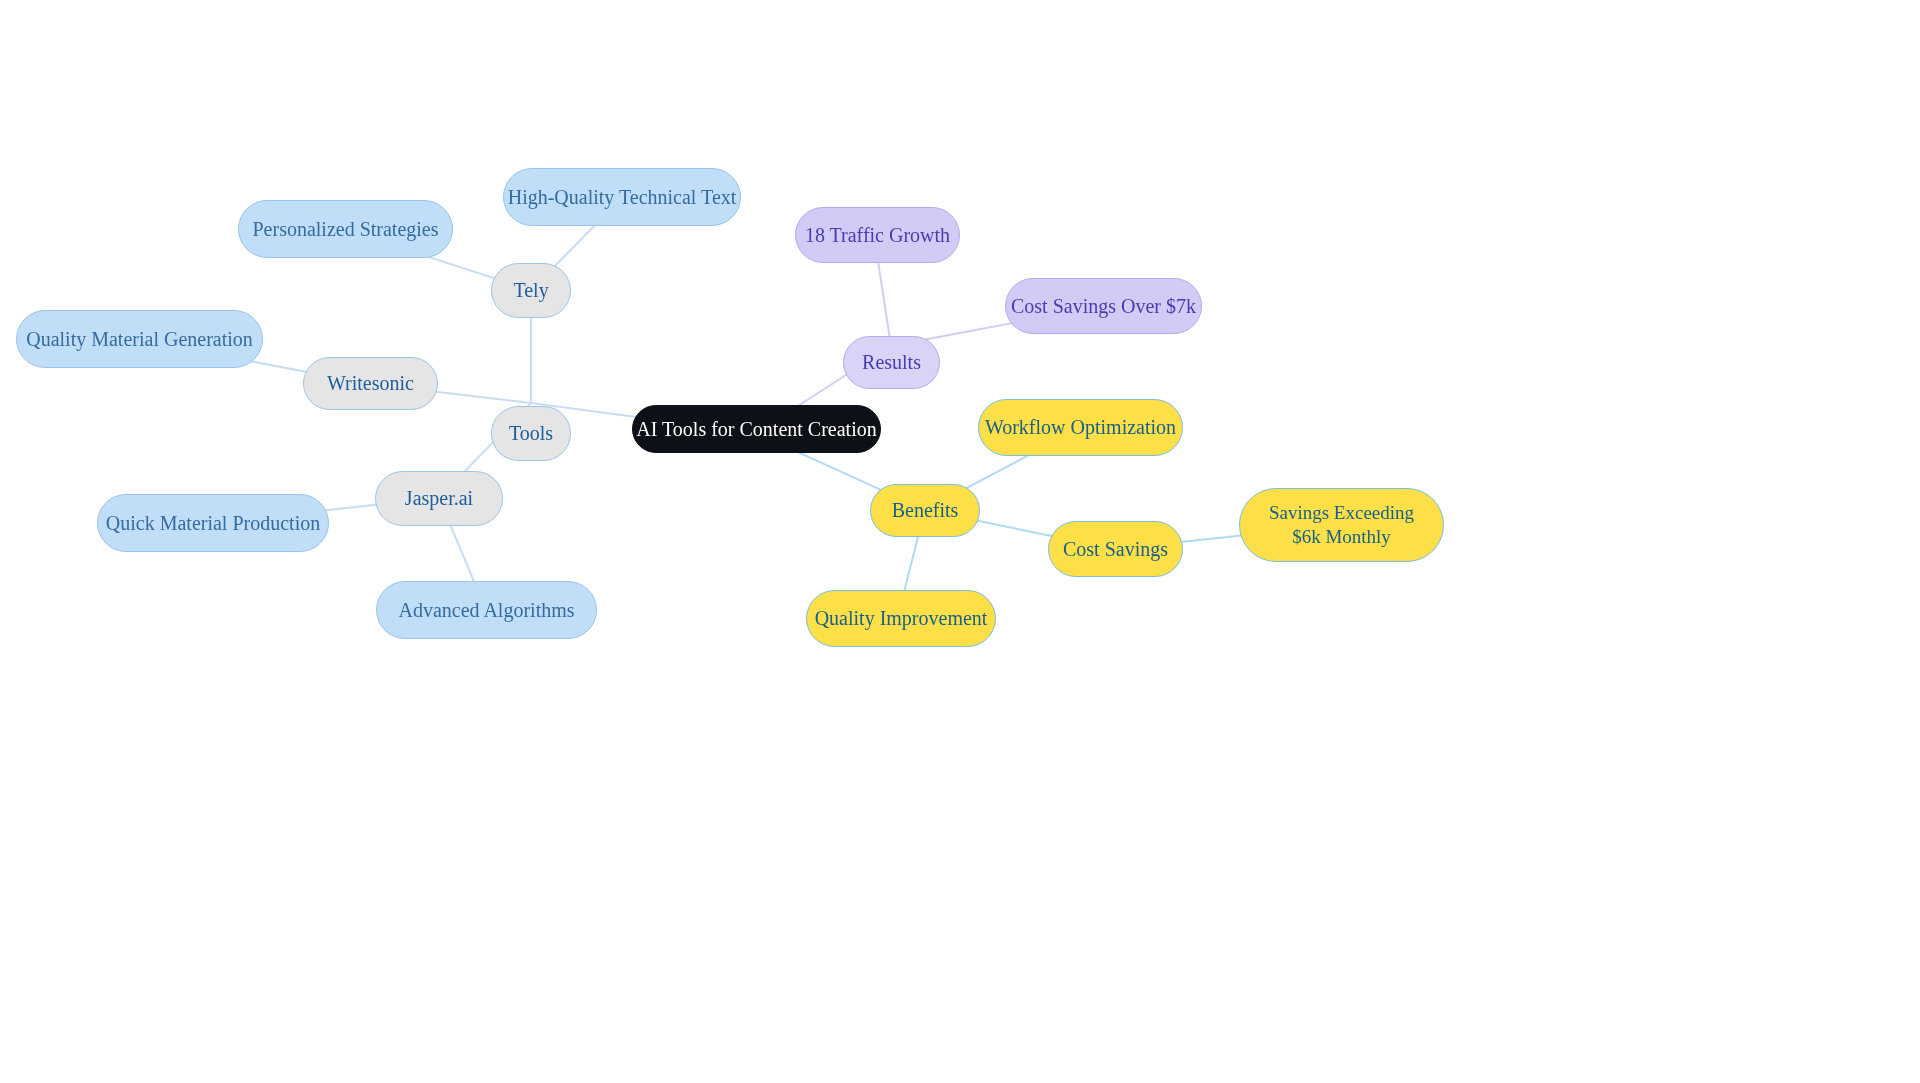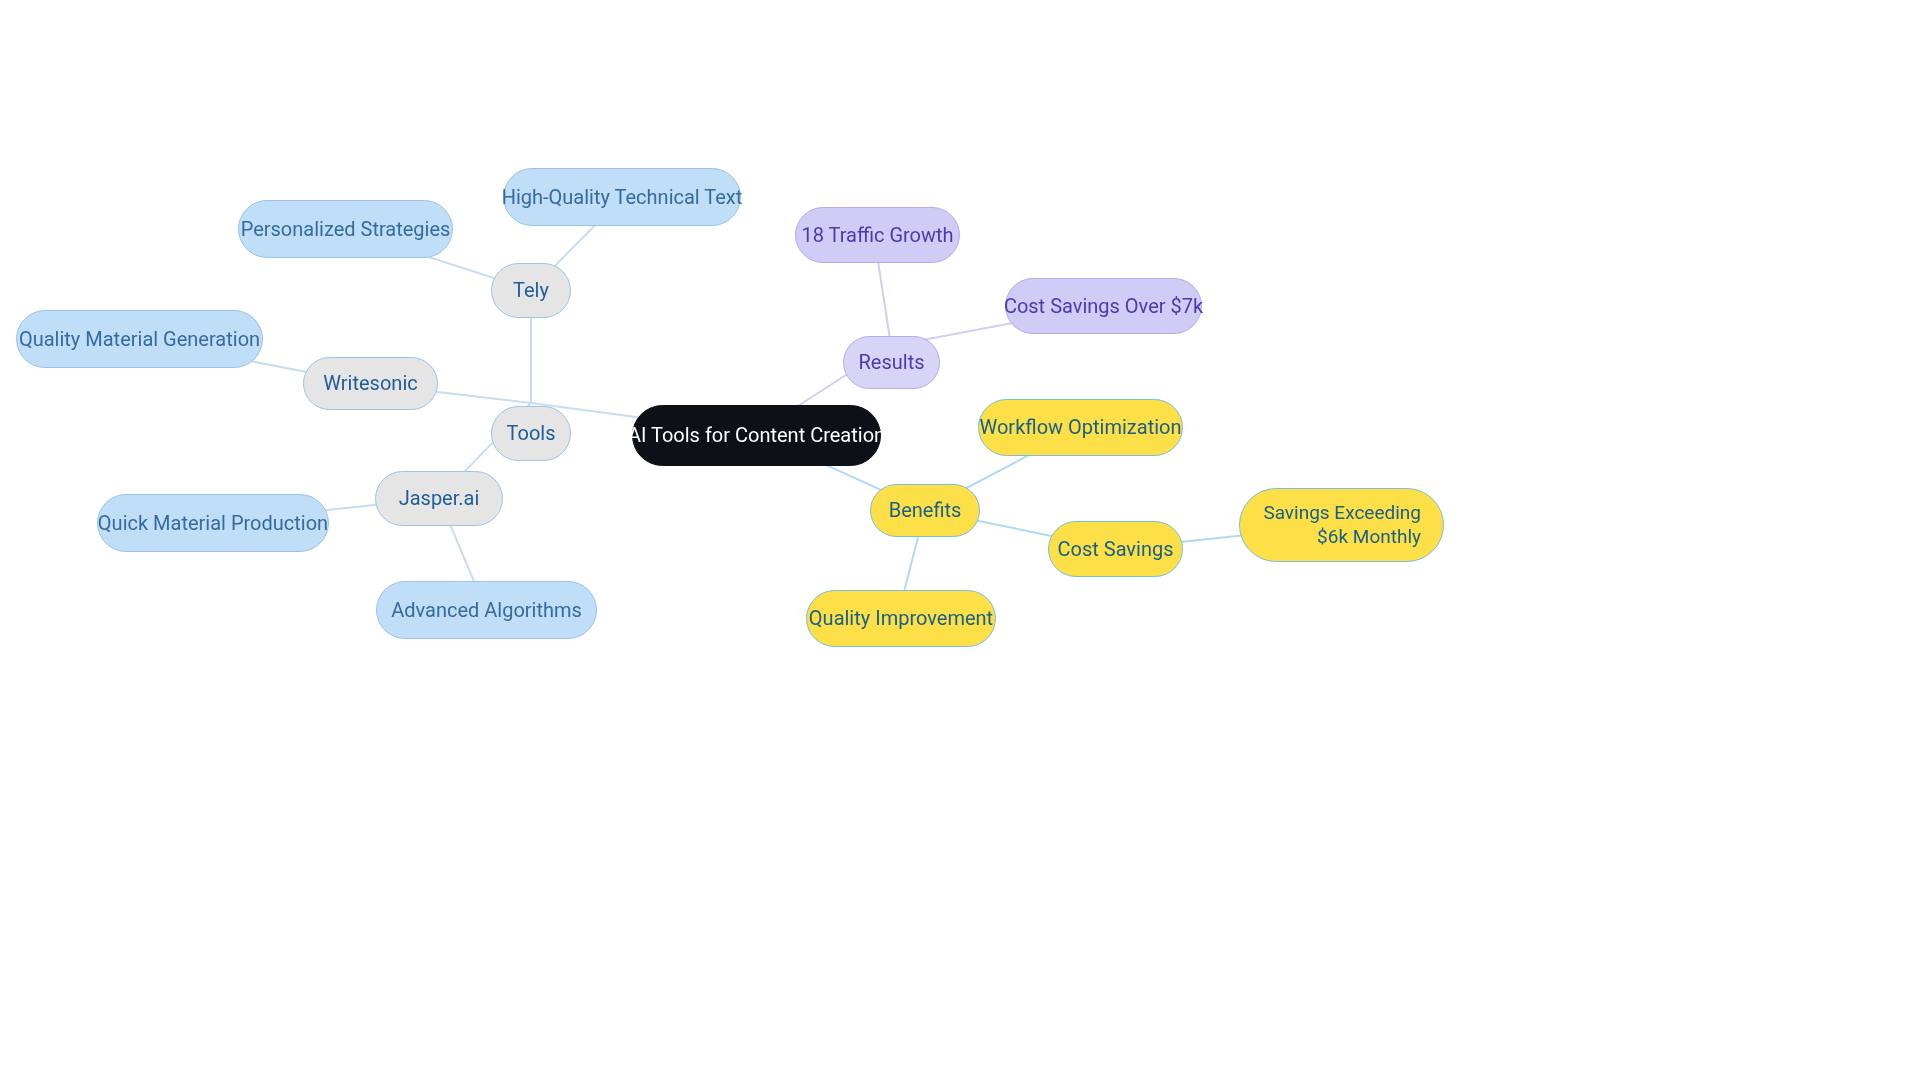--- a/index.html
+++ b/index.html
@@ -17,28 +17,29 @@
     top: 0; left: 0;
     width: 1920px;
     height: 1083px;
     pointer-events: none;
   }
   .node {
     position: absolute;
     display: flex;
     align-items: center;
     justify-content: center;
-    text-align: right;
+    text-align: center;
     border-radius: 9999px;
     border: 1px solid;
     font-size: 20px;
     line-height: 1.25;
     padding: 0 22px;
     box-sizing: border-box;
     white-space: nowrap;
+    font-family: Liberation Serif, serif;
   }
   .node.multiline { white-space: normal; }
   
   .root {
     background: #0d1117;
     color: #ffffff;
     border-color: #0d1117;
   }
   .blue-mid {
     background: #e5e5e5;
@@ -99,21 +100,21 @@
 
   <line x1="925" y1="510" x2="1080" y2="428" stroke="#b0d9f3" stroke-width="2"></line>
 
   <line x1="925" y1="510" x2="1115" y2="549" stroke="#b0d9f3" stroke-width="2"></line>
 
   <line x1="925" y1="510" x2="897" y2="619" stroke="#b0d9f3" stroke-width="2"></line>
 
   <line x1="1115" y1="549" x2="1340" y2="525" stroke="#b0d9f3" stroke-width="2"></line>
 </svg>
 
-<div class="node root" style="left:632px; top:405px; width:249px; height:61px;">
+<div class="node root" style="left:632px; top:405px; width:249px; height:48px;">
   <span>AI Tools for Content Creation</span>
 </div>
 
 <div class="node blue-mid" style="left:491px; top:376px; width:80px; height:55px;margin-top:30px;">
   <span>Tools</span>
 </div>
 
 <div class="node blue-mid" style="left:491px; top:263px; width:80px; height:55px;">
   <span>Tely</span>
 </div>

